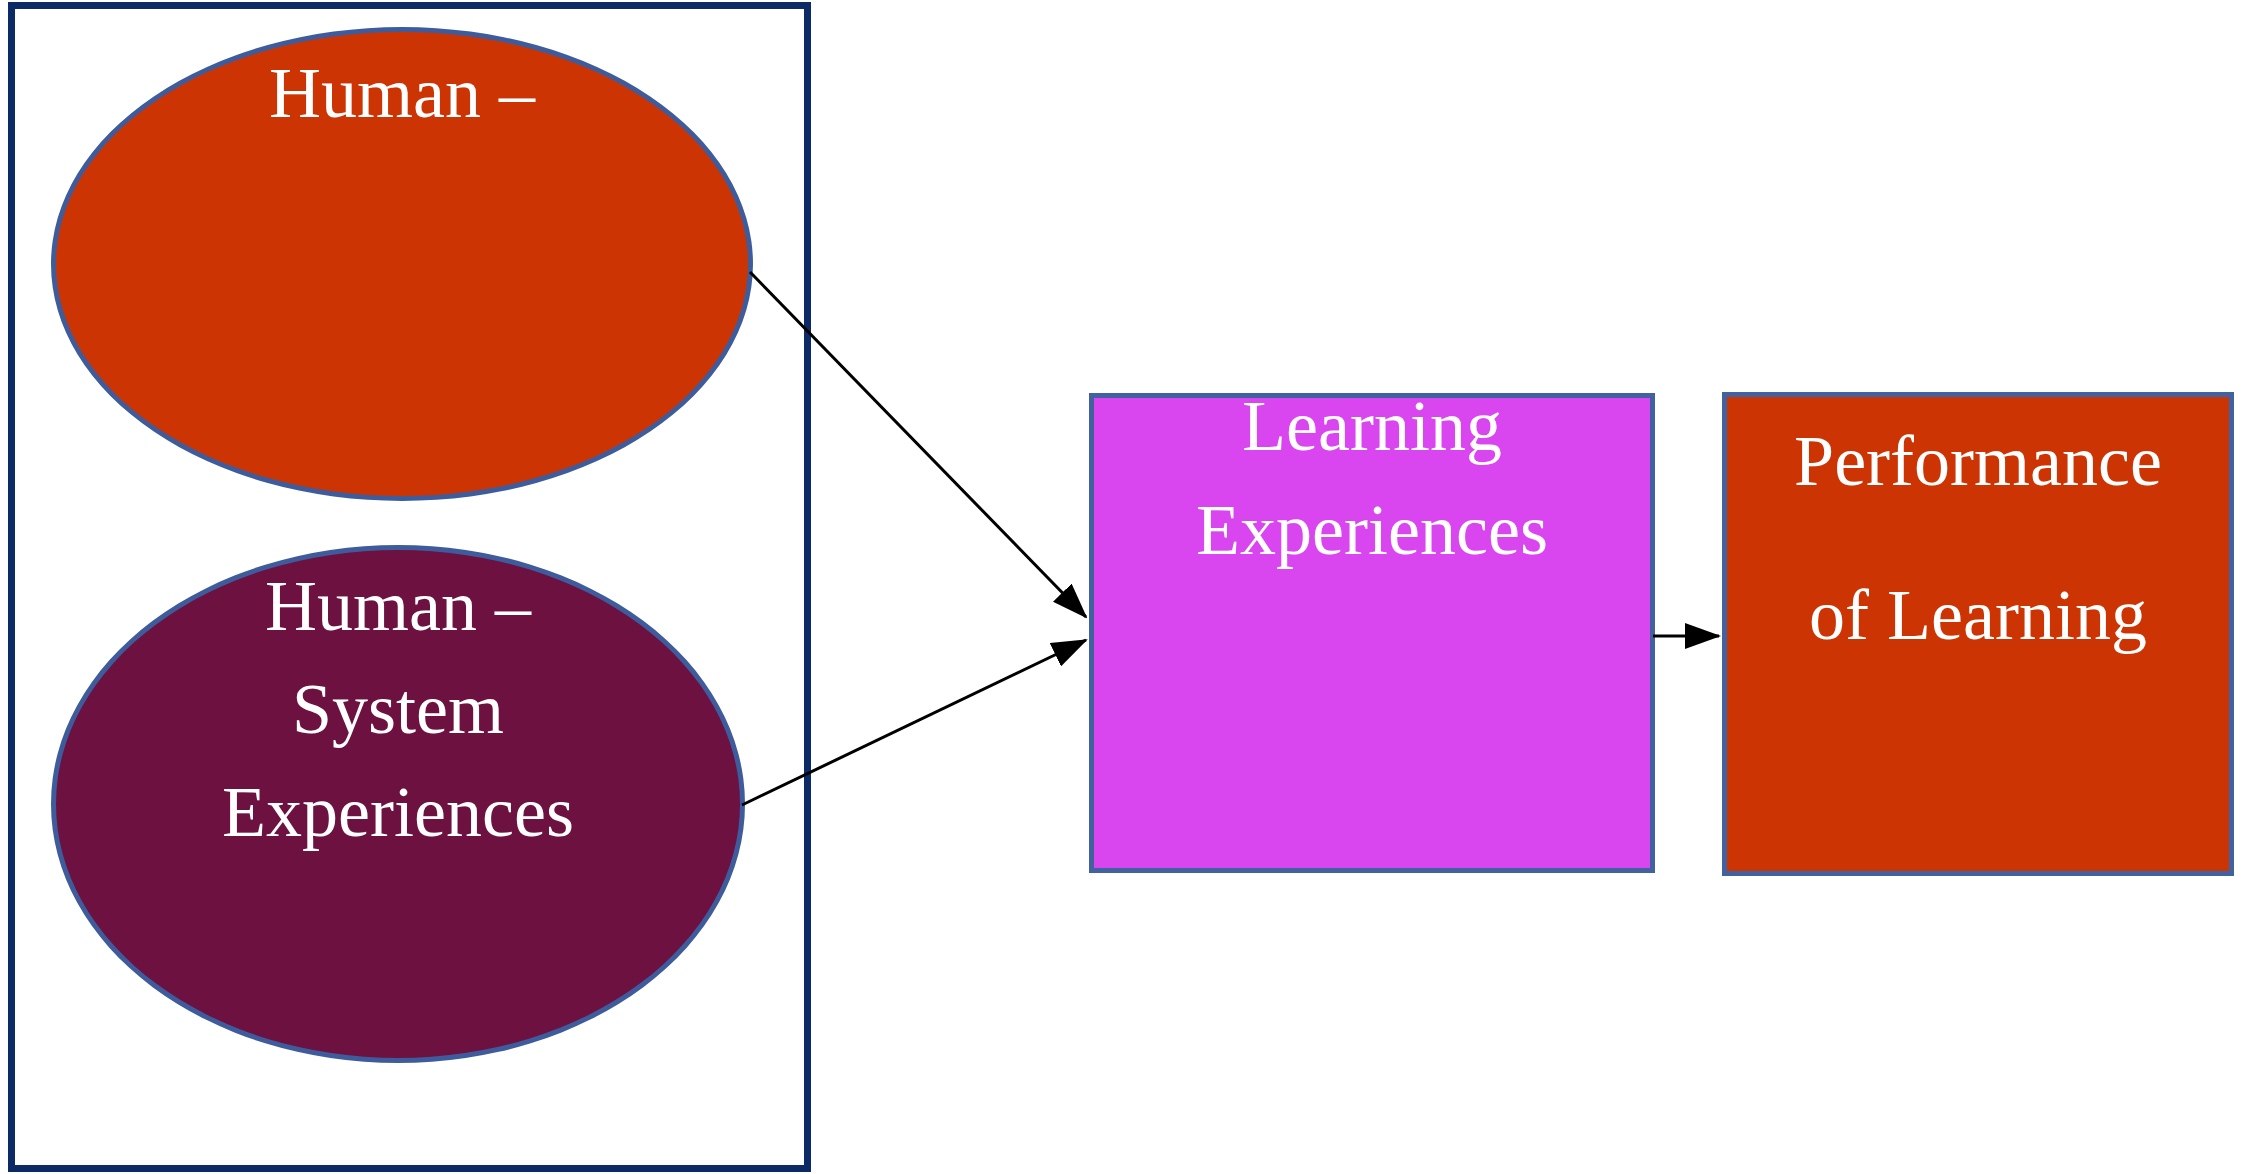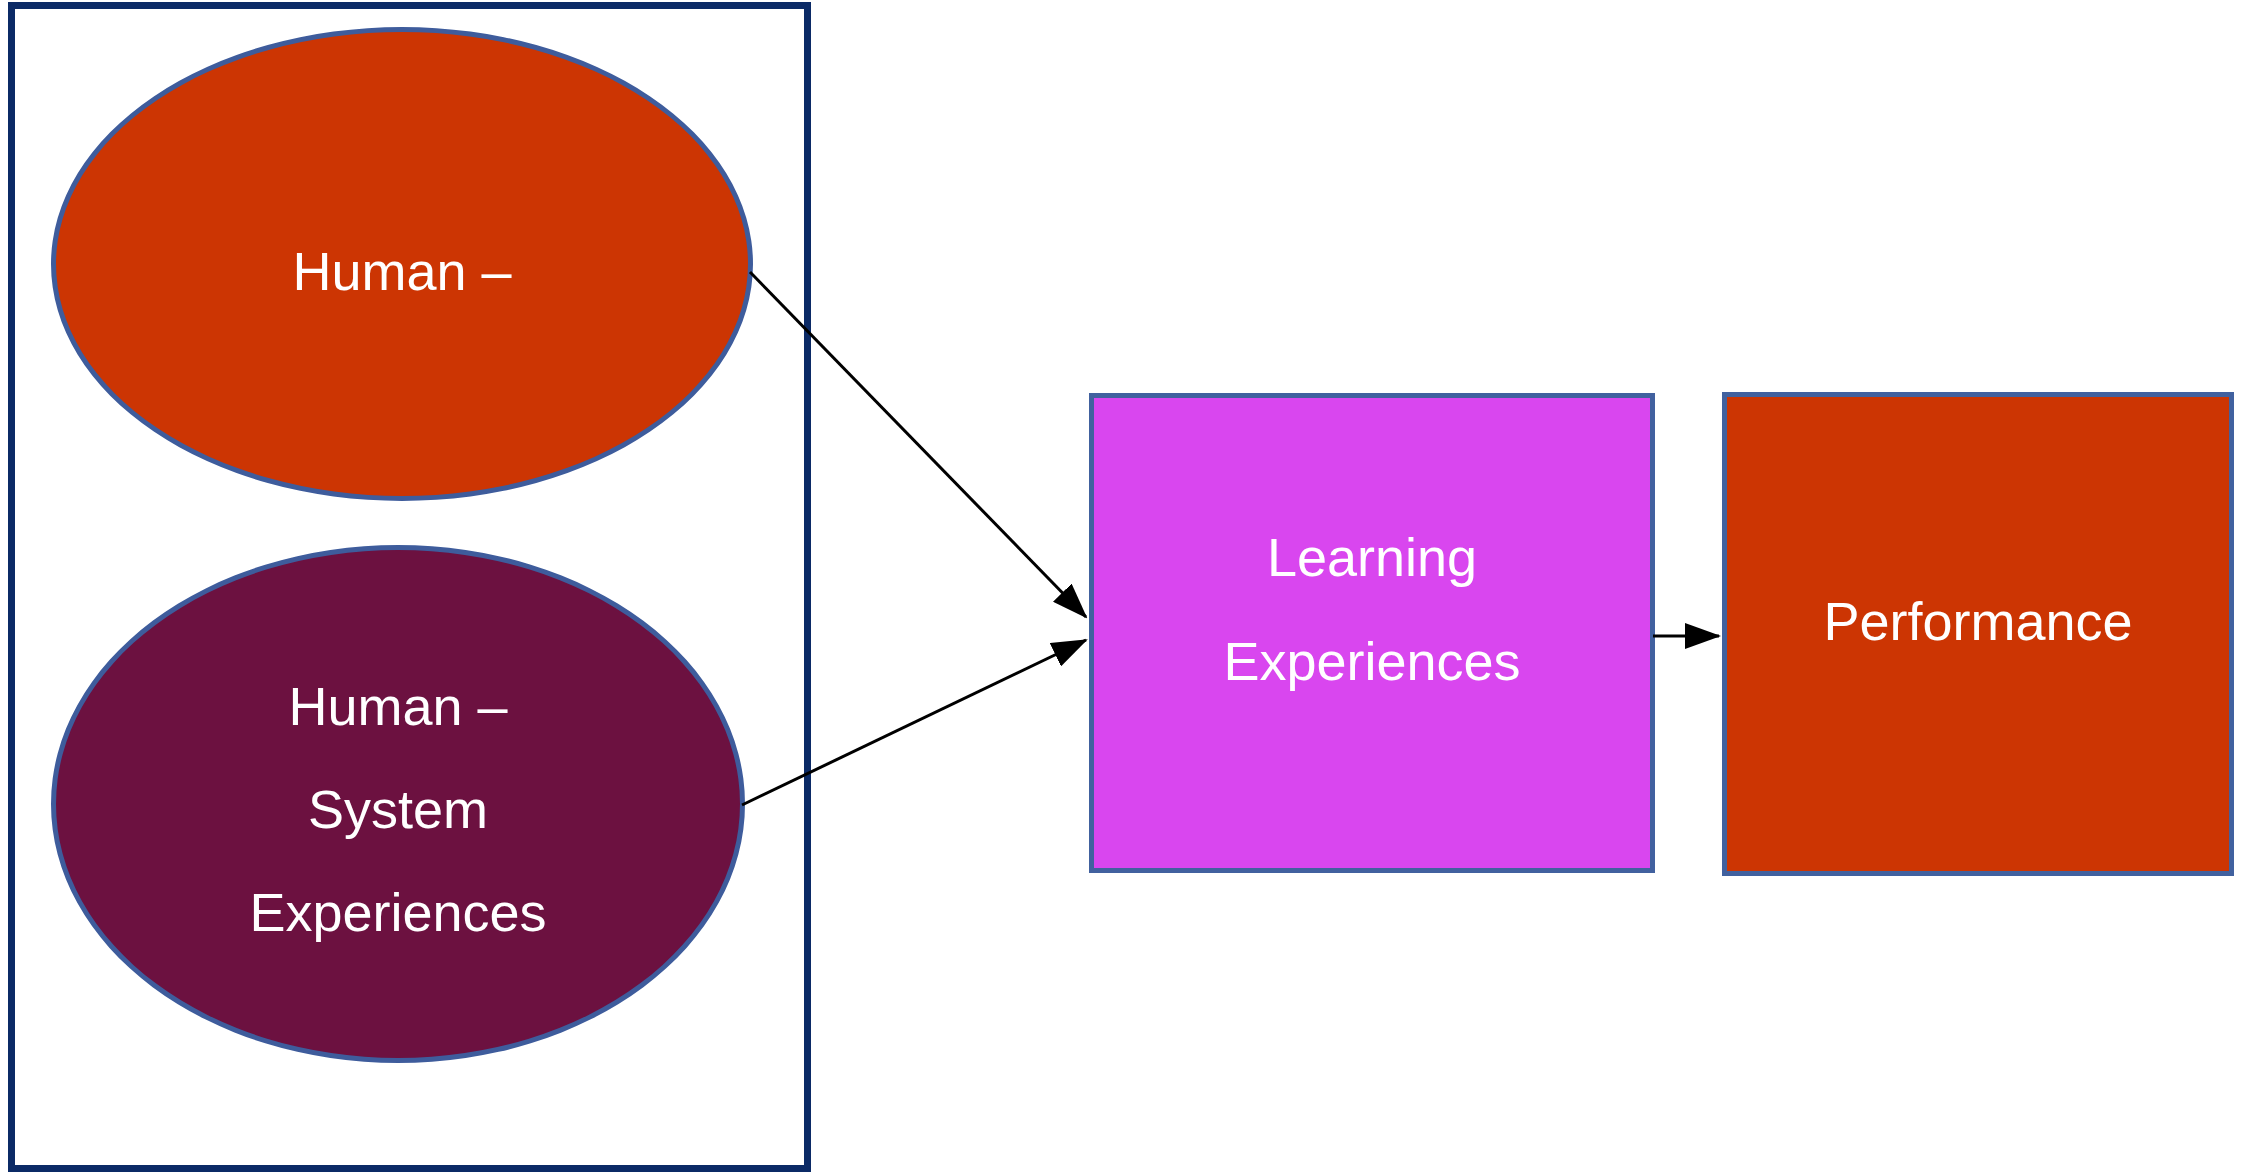--- a/index.html
+++ b/index.html
@@ -23,26 +23,27 @@
     height: 1170px;
     box-sizing: border-box;
     border: 7px solid #0B2A66;
     background: #ffffff;
     z-index: 1;
   }
   .node {
     position: absolute;
     box-sizing: border-box;
     display: flex;
-    align-items: center;
+    align-items: flex-start;
     justify-content: center;
     text-align: center;
     color: #ffffff;
-    font-size: 54px;
+    font-size: 72px;
     z-index: 2;
+    font-family: Liberation Serif, serif;
   }
   .node .label div {
     line-height: var(--lh, 108px);
     white-space: nowrap;
   }
   .ellipse {
     border-radius: 50%;
     border: 5px solid #3E5C9C;
   }
   .box {
@@ -101,20 +102,21 @@
   <div class="node box node-learning-experiences" style="background-color: #d946ef;">
     <div class="label">
       <div>Learning</div>
       <div>Experiences</div>
     </div>
   </div>
 
   <div class="node box node-performance" style="background-color: rgb(204, 53, 3);">
     <div class="label">
       <div>Performance</div>
+      <div>of Learning</div>
     </div>
   </div>
 
   <svg class="arrows" viewBox="0 0 2251 1174" xmlns="http://www.w3.org/2000/svg">
     <defs>
       <marker id="ah" markerUnits="userSpaceOnUse" markerWidth="36" markerHeight="26" refX="34" refY="13" orient="auto">
         <path d="M0,0 L36,13 L0,26 Z" fill="#000000"></path>
       </marker>
     </defs>
     <line x1="750" y1="272" x2="1086" y2="617" stroke="#000000" stroke-width="3" marker-end="url(#ah)"></line>

